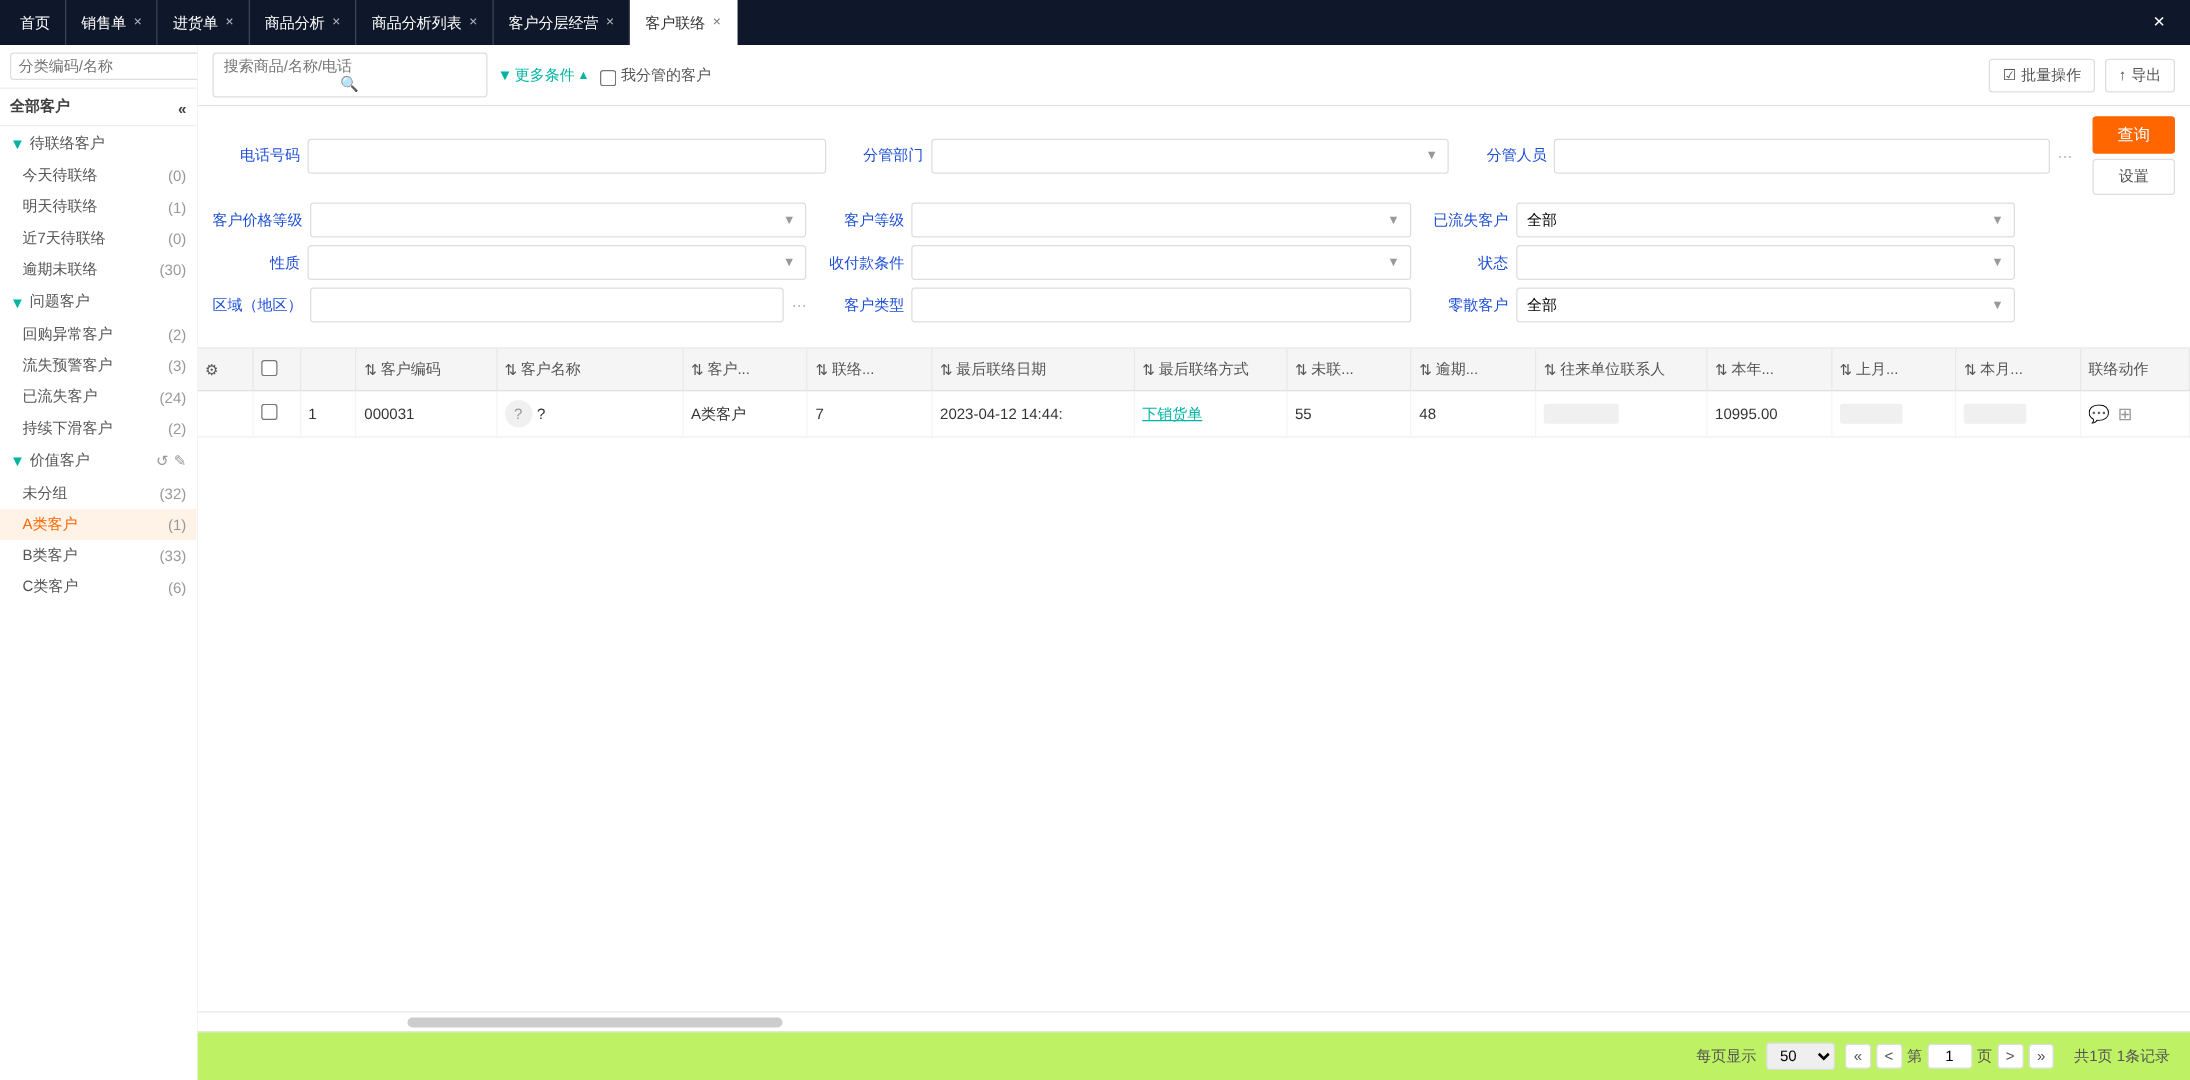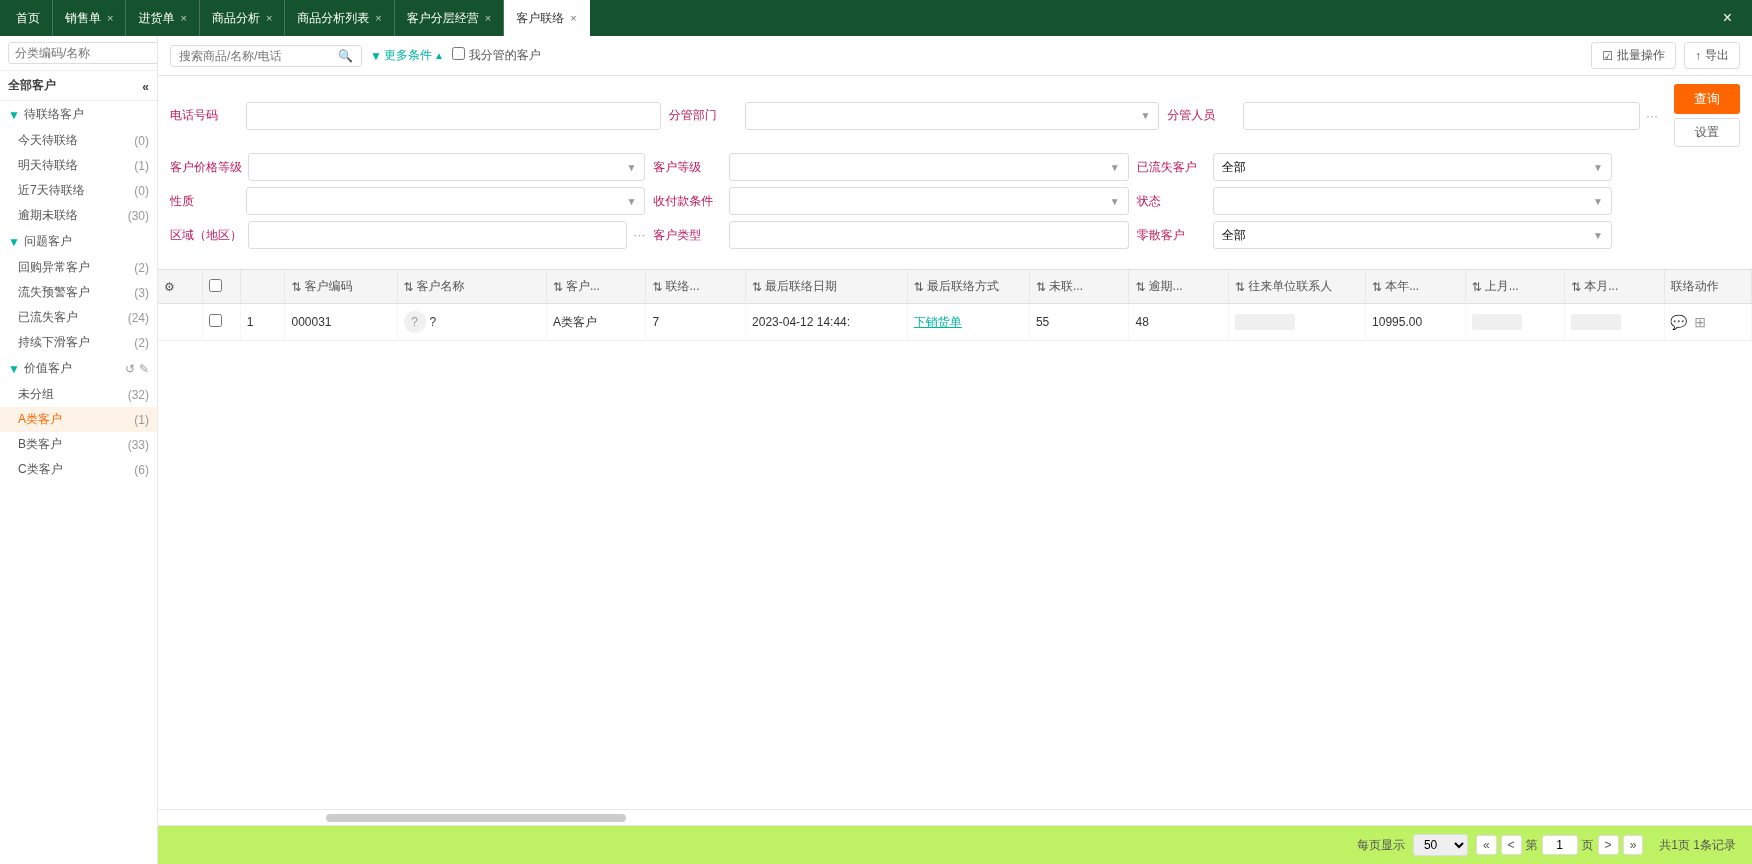--- a/index.html
+++ b/index.html
@@ -1,21 +1,21 @@
 <!DOCTYPE html>
 <html><head>
   <meta charset="utf-8">
   <style>
     * { box-sizing: border-box; margin: 0; padding: 0; font-family: 'Microsoft YaHei', Arial, sans-serif; font-size: 12px; }
     body { background: #f5f5f5; overflow: hidden; width: 1752px; height: 864px; }
 
     
     .top-nav {
       display: flex; align-items: center;
-      background: #14532d;
+      background: #0f172a;
       height: 36px; padding: 14px 8px;
       color: white;
     }
     .top-nav .nav-item {
       padding: 0 12px; height: 36px; display: flex; align-items: center;
       cursor: pointer; white-space: nowrap; font-size: 13px; color: white;
       border-right: 1px solid rgba(255,255,255,0.2);
     }
     .top-nav .nav-item:first-child { padding-left: 8px; }
     .top-nav .nav-item.active {
@@ -75,27 +75,28 @@
 
     
     .filter-bar {
       background: white; padding: 6px 12px;
       display: flex; align-items: center; gap: 8px;
       border-bottom: 1px solid #e0e0e0;
     }
     .filter-search {
       display: flex; align-items: center;
       border: 1px solid #ddd; border-radius: 3px; padding: 3px 8px;
-      width: 192px;
+      width: 220px;
+      flex-direction: column;
     }
     .filter-search input { border: none; outline: none; width: 100%; font-size: 12px; }
     .filter-more {
       display: flex; align-items: center; color: #00b5a3; cursor: pointer; gap: 2px;
     }
-    .filter-mine { display: flex; align-items: flex-start; gap: 4px; color: #555; cursor: pointer; }
+    .filter-mine { display: flex; align-items: flex-end; gap: 4px; color: #555; cursor: pointer; }
     .filter-mine input[type="checkbox"] { accent-color: #00b5a3; }
     .filter-spacer { flex: 1; }
     .btn-batch { 
       border: 1px solid #ddd; background: white; padding: 4px 10px;
       border-radius: 3px; cursor: pointer; color: #555; display: flex; align-items: center; gap: 4px;
     }
     .btn-export {
       border: 1px solid #ddd; background: white; padding: 4px 10px;
       border-radius: 3px; cursor: pointer; color: #555; display: flex; align-items: center; gap: 4px;
     }
@@ -105,21 +106,21 @@
       background: white; padding: 8px 12px;
       border-bottom: 1px solid #e0e0e0;
     }
     .filter-row {
       display: flex; align-items: center; gap: 8px; margin-bottom: 6px;
     }
     .filter-row:last-child { margin-bottom: 12px; }
     .filter-cell {
       display: flex; align-items: center; flex: 1; gap: 6px;
     }
-    .filter-label { color: #be185d; white-space: nowrap; min-width: 70px; text-align: left; }
+    .filter-label { color: #1d4ed8; white-space: nowrap; min-width: 70px; text-align: right; }
     .filter-input {
       flex: 1; border: 1px solid #ddd; border-radius: 3px;
       padding: 4px 8px; font-size: 12px; outline: none; height: 28px;
     }
     .select-wrap {
       flex: 1; border: 1px solid #ddd; border-radius: 3px;
       height: 28px; display: flex; align-items: center; justify-content: space-between;
       padding: 0 8px; cursor: pointer; background: white;
     }
     .select-wrap .arrow { color: #999; font-size: 10px; }

